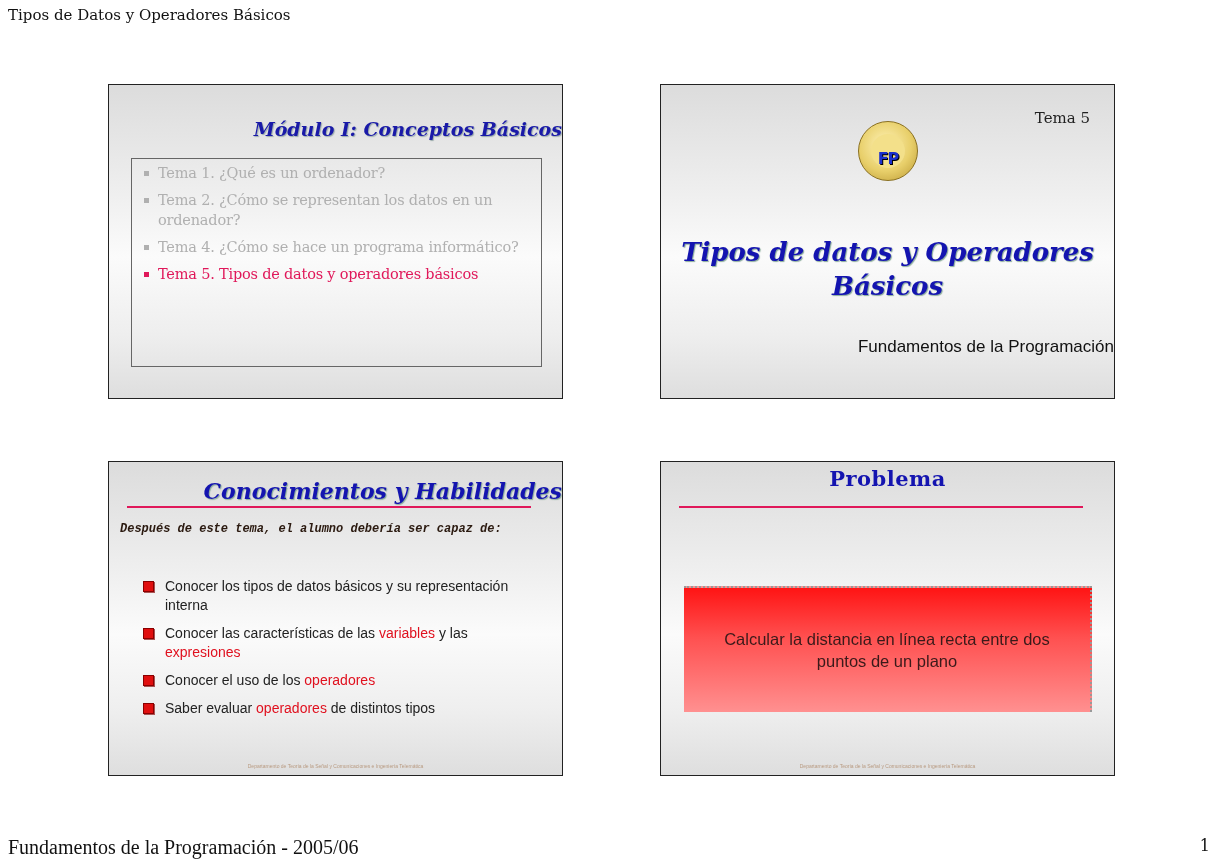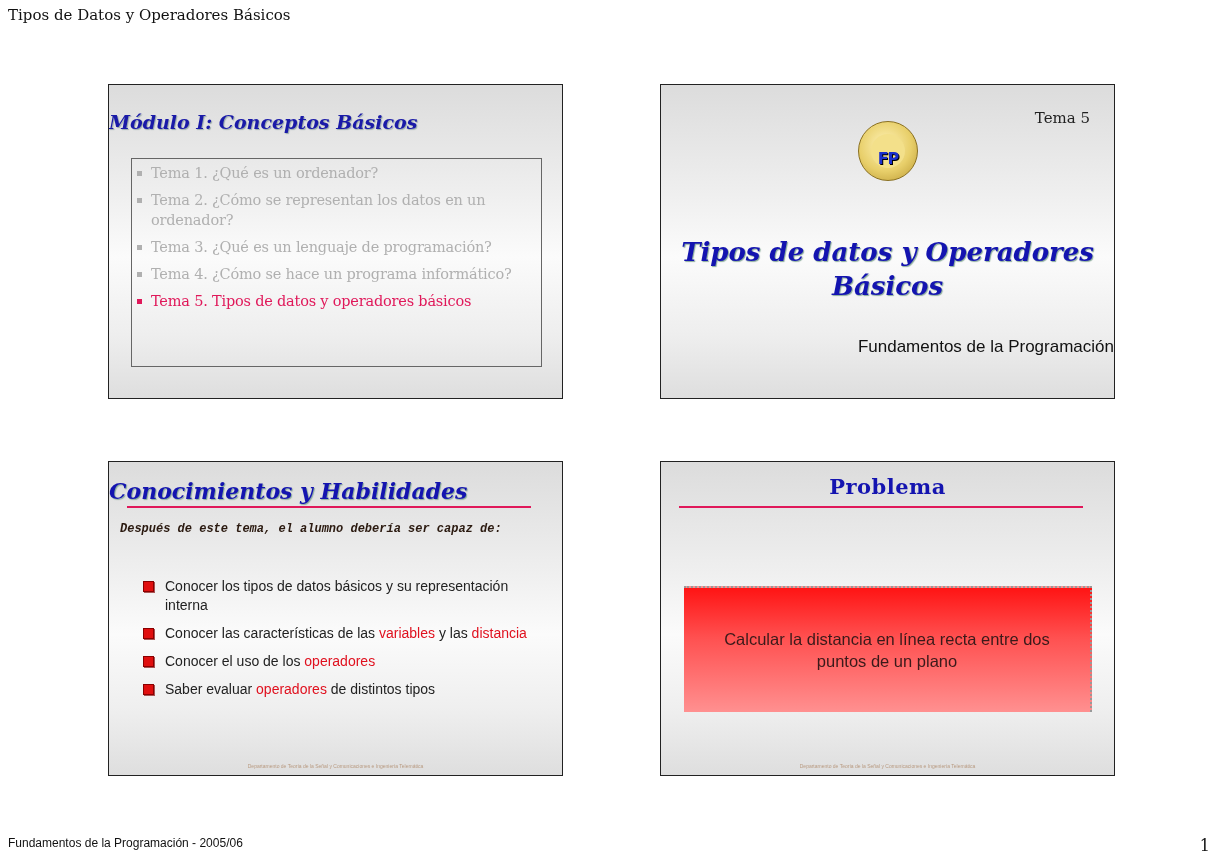--- a/index.html
+++ b/index.html
@@ -1,61 +1,61 @@
 <!DOCTYPE html>
 <html><head>
   <meta charset="utf-8">
   <style>
     html, body { margin: 0; padding: 0; background: #ffffff; }
     body { width: 1220px; height: 861px; position: relative; overflow: hidden; font-family: "DejaVu Serif", serif; color: #111; }
 
     .page-header { position: absolute; left: 8px; top: 6px; font-family: "DejaVu Serif", serif; font-size: 15px; color: #111; }
-    .page-footer-left { position: absolute; left: 8px; top: 836px; font-family: Liberation Sans, sans-serif; font-size: 12px; color: #111; }
+    .page-footer-left { position: absolute; left: 8px; top: 836px; font-family: Liberation Serif, serif; font-size: 20px; color: #111; }
     .page-footer-right { position: absolute; right: 10px; top: 836px; font-family: "DejaVu Serif", serif; font-size: 16px; color: #111; }
 
     .slide { position: absolute; width: 455px; height: 315px; border: 1px solid #222; box-sizing: border-box;
       background: linear-gradient(to bottom, #dcdcdc 0%, #efefef 35%, #fbfbfb 55%, #eeeeee 80%, #dedede 100%); overflow: hidden; }
     #slide1 { left: 108px; top: 84px; }
     #slide2 { left: 660px; top: 84px; }
     #slide3 { left: 108px; top: 461px; }
     #slide4 { left: 660px; top: 461px; }
 
     
-    .s1-title { position: absolute; top: 26px; left: 0; width: 100%; text-align: left; font-family: "DejaVu Serif", serif; font-style: italic; font-weight: bold; font-size: 19px; color: #1a1aa8; text-shadow: 1px 1px 1px #9aa; }
-    .s1-box { position: absolute; left: 22px; top: 73px; width: 411px; height: 209px; border: 1px solid #666; box-sizing: border-box; padding: 4px 4px 0 5px; }
+    .s1-title { position: absolute; top: 33px; left: 0; width: 100%; text-align: right; font-family: "DejaVu Serif", serif; font-style: italic; font-weight: bold; font-size: 19px; color: #1a1aa8; text-shadow: 1px 1px 1px #9aa; }
+    .s1-box { position: absolute; left: 22px; top: 73px; width: 411px; height: 209px; border: 1px solid #666; box-sizing: border-box; padding: 4px 4px 0 12px; }
     .s1-item { display: flex; font-family: "DejaVu Serif", serif; font-size: 14.5px; line-height: 20px; margin-bottom: 7px; letter-spacing: -0.2px; }
     .s1-item .bullet { width: 5px; height: 5px; margin: 8px 9px 0 0; flex: none; }
     .s1-item.done { color: #b0b0b0; }
     .s1-item.done .bullet { background: #b0b0b0; }
     .s1-item.current { color: #e0185a; }
     .s1-item.current .bullet { background: #e0185a; }
     .s1-item.next { color: #2b1a10; }
     .s1-item.next .bullet { background: #2b1a10; }
 
     
     .s2-tema { position: absolute; top: 24px; right: 24px; font-family: "DejaVu Serif", serif; font-size: 15px; color: #222; }
     .s2-logo { position: absolute; left: 197px; top: 36px; width: 60px; height: 60px; border-radius: 50%;
       background: radial-gradient(circle at 45% 40%, #fff3b8 0%, #e8cf6a 55%, #b89630 100%); border: 1px solid #8a7020; box-sizing: border-box; }
     .s2-logo-inner { position: absolute; left: 12px; top: 12px; width: 34px; height: 34px; border-radius: 50%; background: #f3e08a; display: flex; align-items: flex-end; justify-content: center; }
     .s2-logo-text { font-family: "DejaVu Sans", sans-serif; font-weight: bold; font-size: 16px; color: #1b2fcc; letter-spacing: -1px; text-shadow: 1px 1px 0 #000; }
     .s2-title { position: absolute; top: 150px; left: 0; width: 100%; text-align: center; font-family: "DejaVu Serif", serif; font-style: italic; font-weight: bold; font-size: 26px; line-height: 34px; color: #1414b0; text-shadow: 1px 1px 1px #8a9; }
     .s2-subtitle { position: absolute; top: 252px; left: 0; width: 100%; text-align: right; font-family: "Liberation Sans", sans-serif; font-size: 17px; color: #111; }
 
     
-    .s3-title { position: absolute; top: 16px; left: 0; width: 100%; text-align: left; font-family: "DejaVu Serif", serif; font-style: italic; font-weight: bold; font-size: 22px; color: #1414b0; text-shadow: 1px 1px 1px #8a9; }
+    .s3-title { position: absolute; top: 16px; left: 0; width: 100%; text-align: right; font-family: "DejaVu Serif", serif; font-style: italic; font-weight: bold; font-size: 22px; color: #1414b0; text-shadow: 1px 1px 1px #8a9; }
     .s3-rule { position: absolute; left: 18px; top: 44px; width: 404px; height: 2px; background: #e0185a; }
     .s3-lead { position: absolute; top: 60px; left: 11px; font-family: Liberation Mono, monospace; font-style: italic; font-weight: bold; font-size: 12px; color: #2b1a10; }
     .s3-list { position: absolute; top: 115px; left: 34px; width: 400px; }
     .s3-item { display: flex; font-family: "Liberation Sans", sans-serif; font-size: 14px; line-height: 19px; color: #222; margin-bottom: 9px; }
     .s3-item .sq { width: 11px; height: 11px; background: #e00f0f; border: 1px solid #8a0000; box-sizing: border-box; margin: 4px 11px 0 0; flex: none; box-shadow: 1px 1px 0 #a55; }
     .hl { color: #e0101e; }
     .slide-footer { position: absolute; bottom: 6px; left: 0; width: 100%; text-align: center; font-family: "Liberation Sans", sans-serif; font-size: 5px; color: #b89a80; }
 
     
-    .s4-title { position: absolute; top: 12px; left: 0; width: 100%; text-align: center; font-family: "DejaVu Serif", serif; font-weight: bold; font-size: 21px; color: #1414b0; letter-spacing: 0.5px; }
+    .s4-title { position: absolute; top: 4px; left: 0; width: 100%; text-align: center; font-family: "DejaVu Serif", serif; font-weight: bold; font-size: 21px; color: #1414b0; letter-spacing: 0.5px; }
     .s4-rule { position: absolute; left: 18px; top: 44px; width: 404px; height: 2px; background: #e0185a; }
     .s4-box { position: absolute; left: 23px; top: 96px; width: 408px; height: 126px;
       background: linear-gradient(to bottom, #ff1414 0%, #ff5050 40%, #ff9090 100%);
       border-top: 2px dotted #999; border-right: 2px dotted #999; box-sizing: border-box;
       display: flex; align-items: center; justify-content: center; text-align: center; margin-top: 28px; }
     .s4-text { font-family: "Liberation Sans", sans-serif; font-size: 16.5px; line-height: 22px; color: #3a1a1a; padding: 0 16px; }
   </style>
 </head>
 <body>
 
@@ -64,24 +64,20 @@
 <div class="slide" id="slide1">
   <div class="s1-title">Módulo I: Conceptos Básicos</div>
   <div class="s1-box">
     <div class="s1-item done">
         <span class="bullet"></span>
         <span>Tema  1. ¿Qué es un ordenador?</span>
       </div>
     <div class="s1-item done">
         <span class="bullet"></span>
         <span>Tema  2. ¿Cómo se representan los datos en un ordenador?</span>
-      </div>
-    <div class="s1-item done">
-        <span class="bullet"></span>
-        <span>Tema  3. ¿Qué es un lenguaje de programación?</span>
       </div>
     <div class="s1-item done">
         <span class="bullet"></span>
         <span>Tema  4. ¿Cómo se hace un programa informático?</span>
       </div>
     <div class="s1-item current">
         <span class="bullet"></span>
         <span>Tema  5. Tipos de datos y operadores básicos</span>
       </div>
   </div>
@@ -102,21 +98,21 @@
   <div class="s3-title">Conocimientos y Habilidades</div>
   <div class="s3-rule"></div>
   <div class="s3-lead">Después de este tema, el alumno debería ser capaz de:</div>
   <div class="s3-list">
     <div class="s3-item">
       <span class="sq"></span>
       <span><span>Conocer los tipos de datos básicos y su representación interna</span></span>
     </div>
     <div class="s3-item">
       <span class="sq"></span>
-      <span><span>Conocer las características de las </span><span class="hl">variables</span><span> y las </span><span class="hl">distancia</span></span>
+      <span><span>Conocer las características de las </span><span class="hl">variables</span><span> y las </span><span class="hl">expresiones</span></span>
     </div>
     <div class="s3-item">
       <span class="sq"></span>
       <span><span>Conocer el uso de los </span><span class="hl">operadores</span></span>
     </div>
     <div class="s3-item">
       <span class="sq"></span>
       <span><span>Saber evaluar </span><span class="hl">operadores</span><span> de distintos tipos</span></span>
     </div>
   </div>

